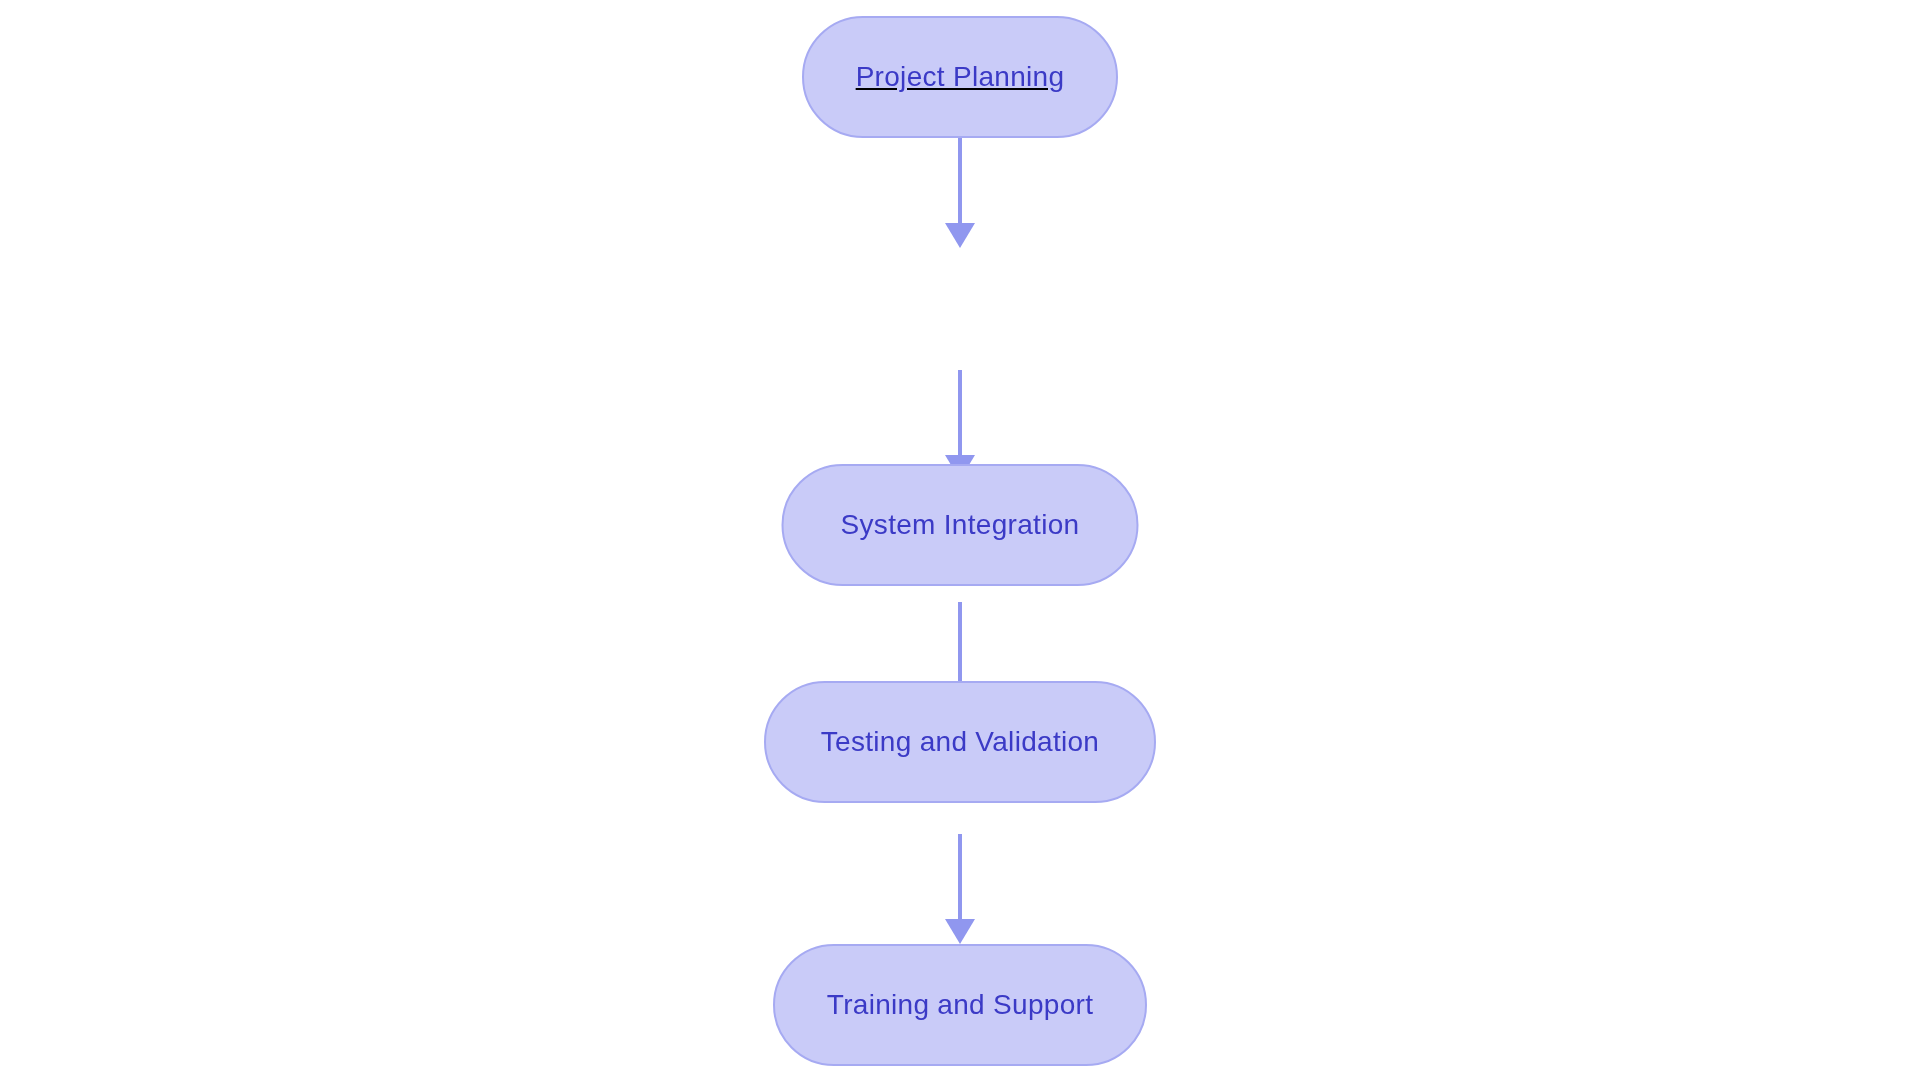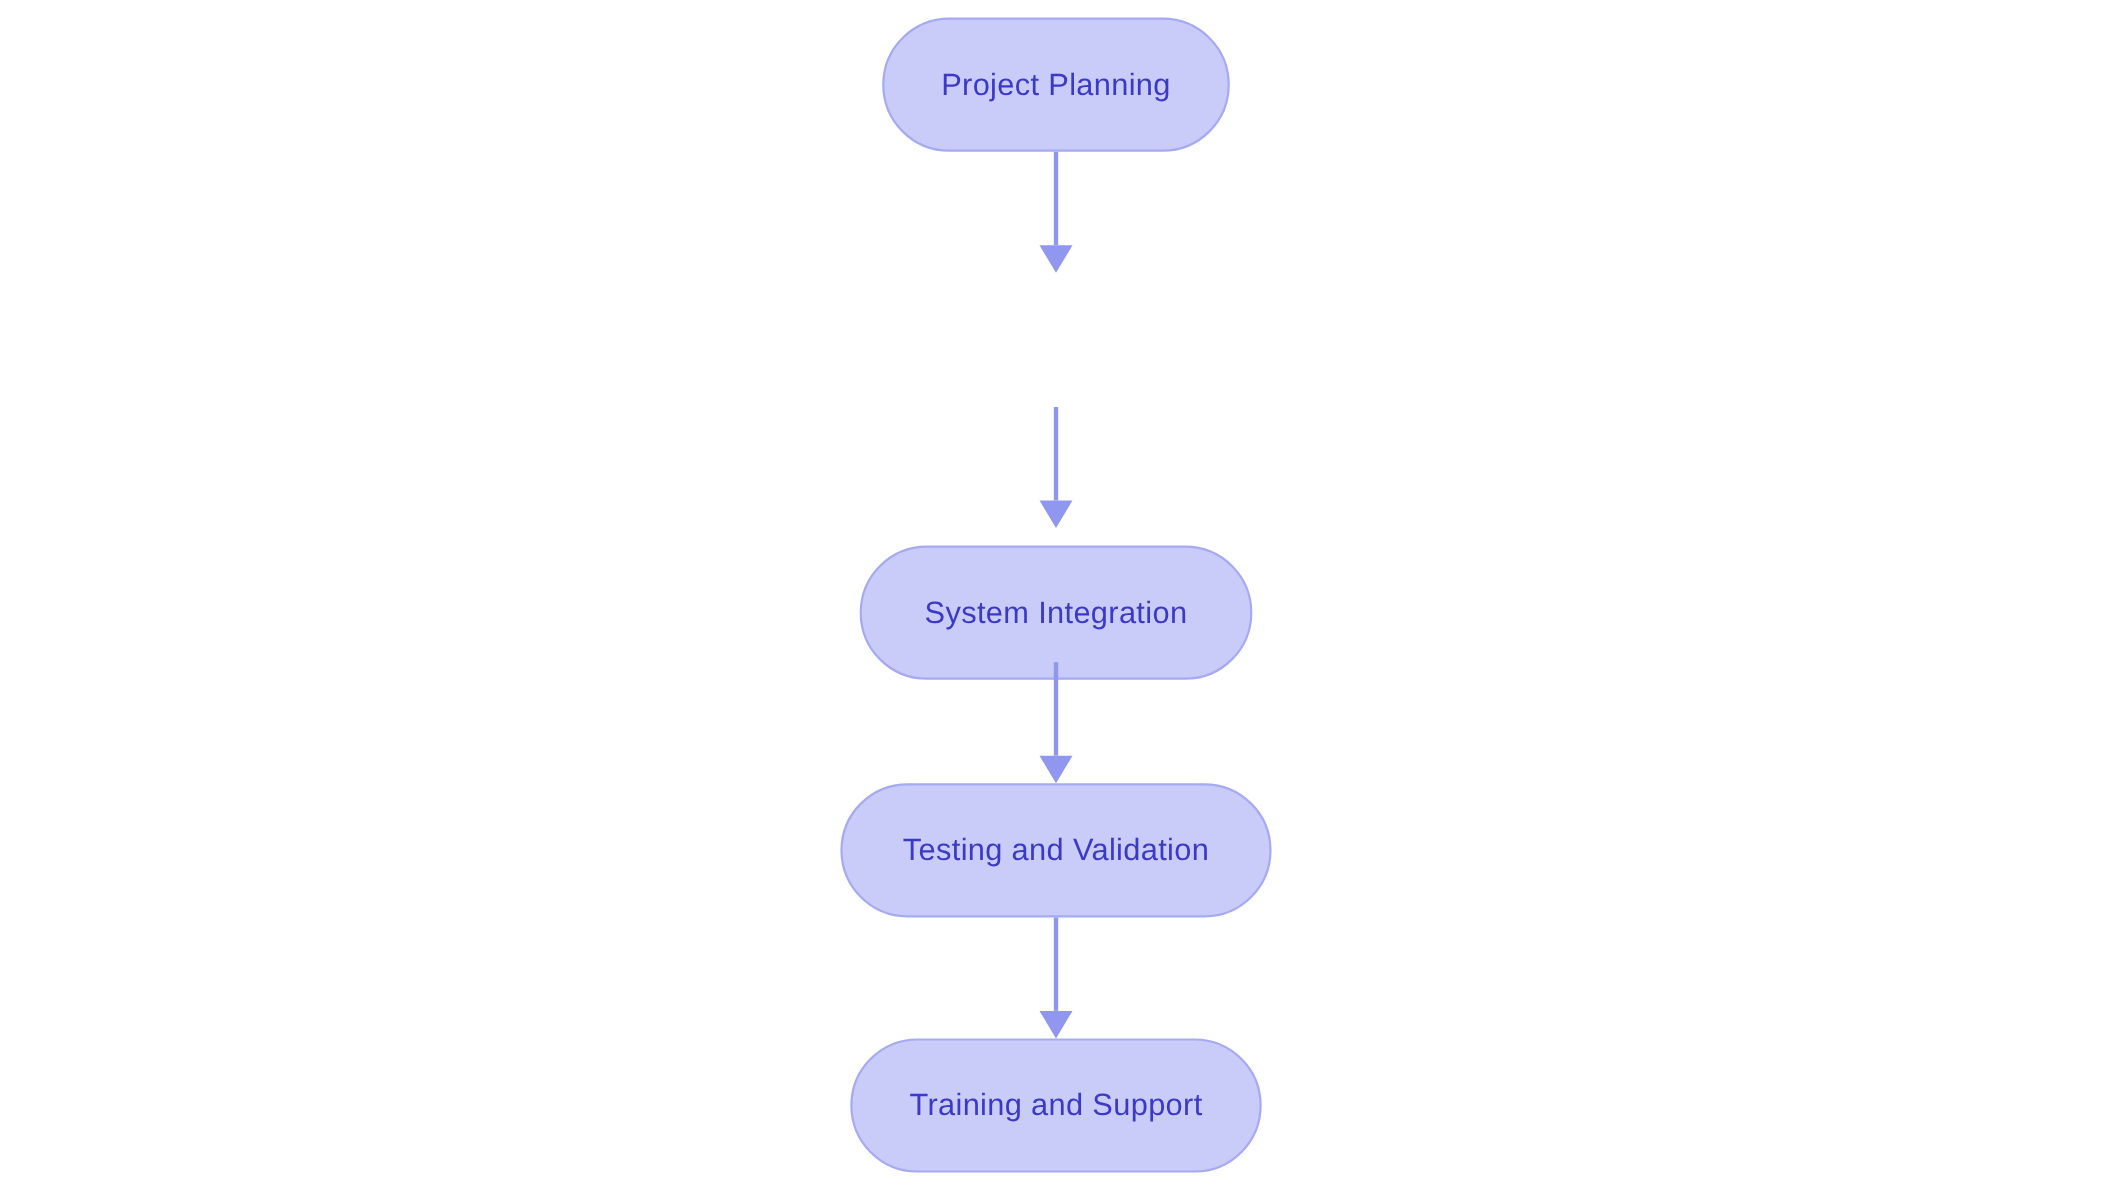--- a/index.html
+++ b/index.html
@@ -52,24 +52,24 @@
     background: #9097ef;
   }
   .arrow .head {
     width: 0;
     height: 0;
     border-left: 15px solid transparent;
     border-right: 15px solid transparent;
     border-top: 25px solid #9097ef;
   }
   
-  .n0 { top: 16px;  width: 316px; }
+  .n0 { top: 16px;  width: 316px; text-decoration: underline; }
   .n1 { top: 248px; width: 376px; }
-  .n2 { top: 496px; width: 357px; }
-  .n3 { top: 712px; width: 392px; }
+  .n2 { top: 464px; width: 357px; }
+  .n3 { top: 681px; width: 392px; }
   .n4 { top: 944px; width: 374px; }
   .a0 { top: 138px; }
   .a1 { top: 370px; }
   .a2 { top: 602px; }
   .a3 { top: 834px; }
 </style>
 </head>
 <body>
 
 <div class="canvas">

